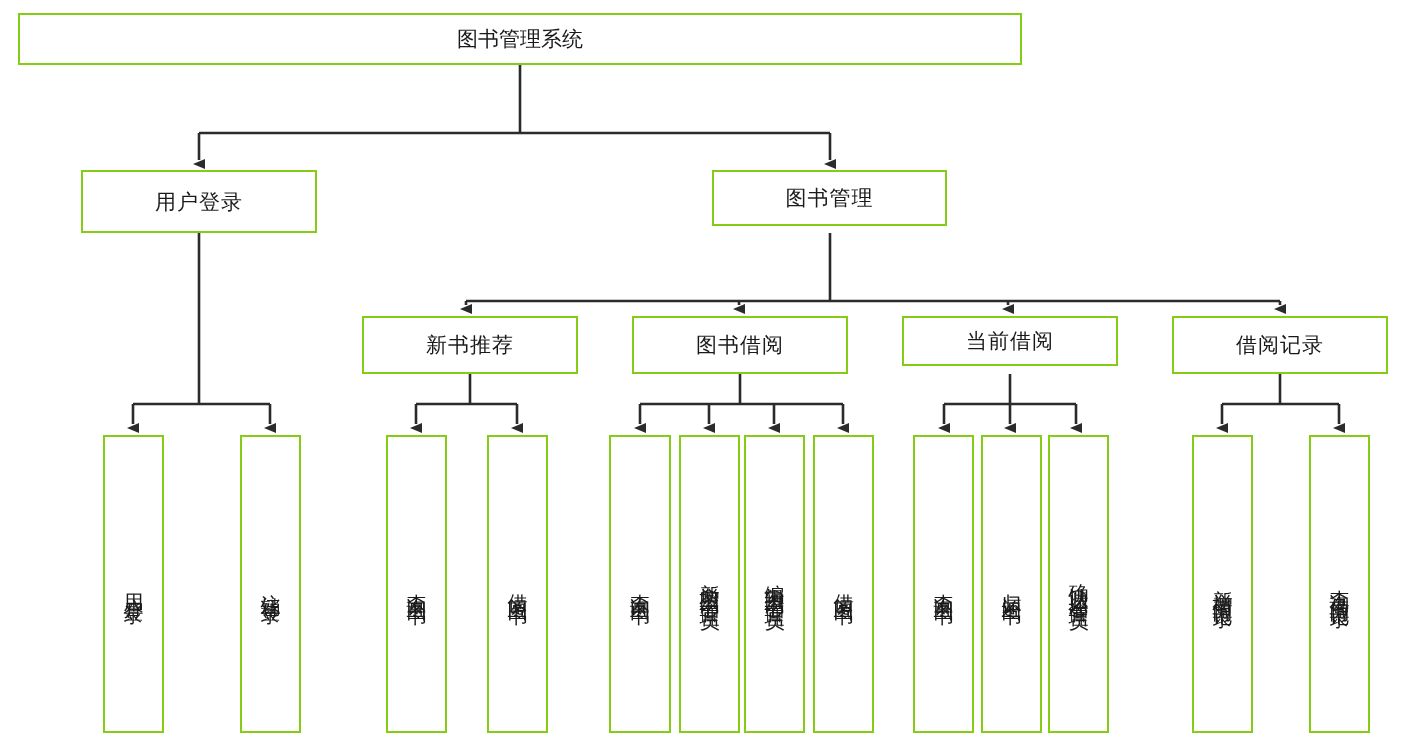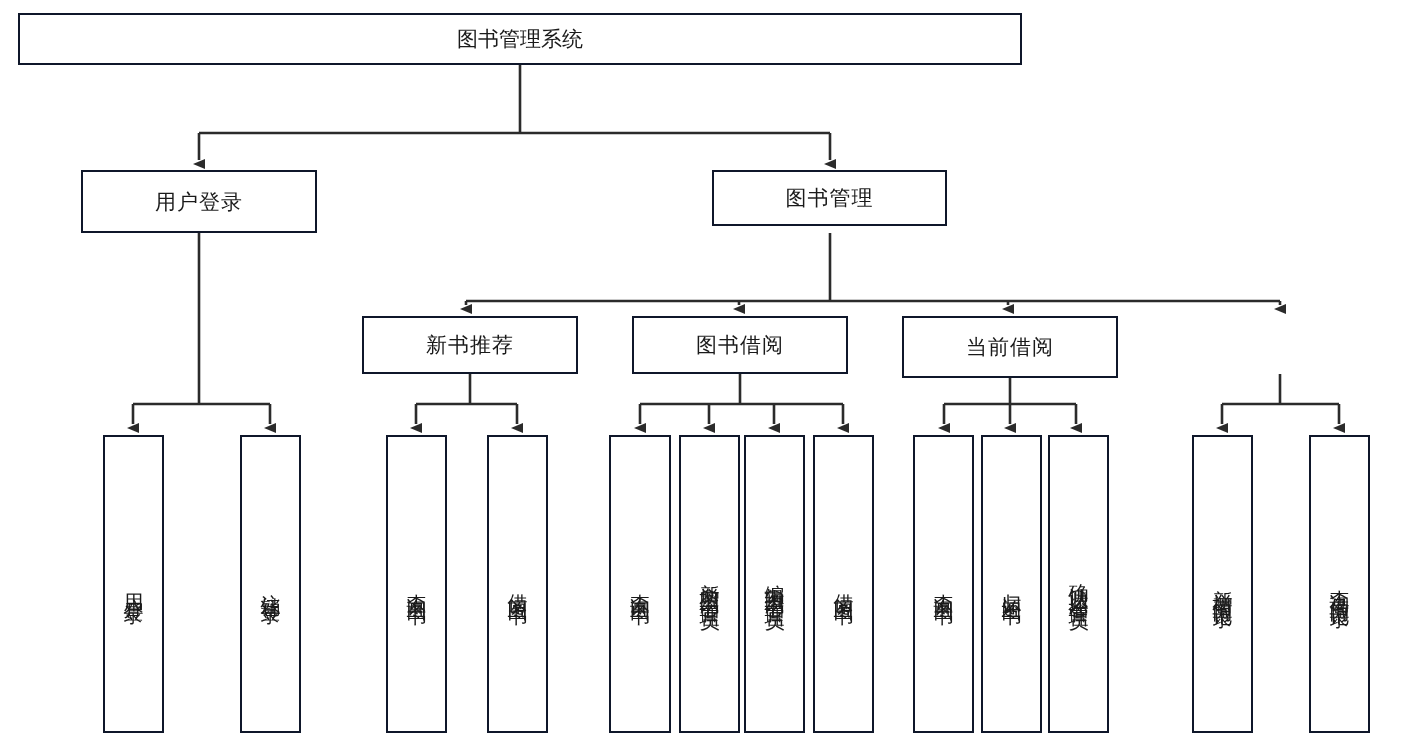--- a/index.html
+++ b/index.html
@@ -16,21 +16,21 @@
   }
   svg#wires{
     position:absolute;
     left:0;top:0;
     width:1405px;height:747px;
     pointer-events:none;
   }
   .node{
     position:absolute;
     box-sizing:border-box;
-    border:2px solid #0f172a;
+    border:2px solid #84cc16;
     background:#ffffff;
     display:flex;
     align-items:center;
     justify-content:center;
     color:#1a1a1a;
   }
   .node.h{
     font-size:21px;
     letter-spacing:1px;
   }
@@ -132,23 +132,26 @@
   <div class="node h" style="left:712px;top:170px;width:235px;height:56px;">
     <span>图书管理</span>
   </div>
 
   <div class="node h" style="left:362px;top:316px;width:216px;height:58px;">
     <span>新书推荐</span>
   </div>
   <div class="node h" style="left:632px;top:316px;width:216px;height:58px;">
     <span>图书借阅</span>
   </div>
-  <div class="node h" style="left:902px;top:316px;width:216px;height:62px;align-items:center;">
+  <div class="node h" style="left:902px;top:316px;width:216px;height:50px;align-items:center;">
     <span>当前借阅</span>
   </div>
+  <div class="node h" style="left:1172px;top:316px;width:216px;height:58px;">
+    <span>借阅记录</span>
+  </div>
 
   <div class="node v" style="left:103px;top:435px;width:61px;height:298px;">
     <div class="vwrap">
       <span class="vtext">用户登录</span>
     </div>
   </div>
   <div class="node v" style="left:240px;top:435px;width:61px;height:298px;">
     <div class="vwrap">
       <span class="vtext">注销登录</span>
     </div>

